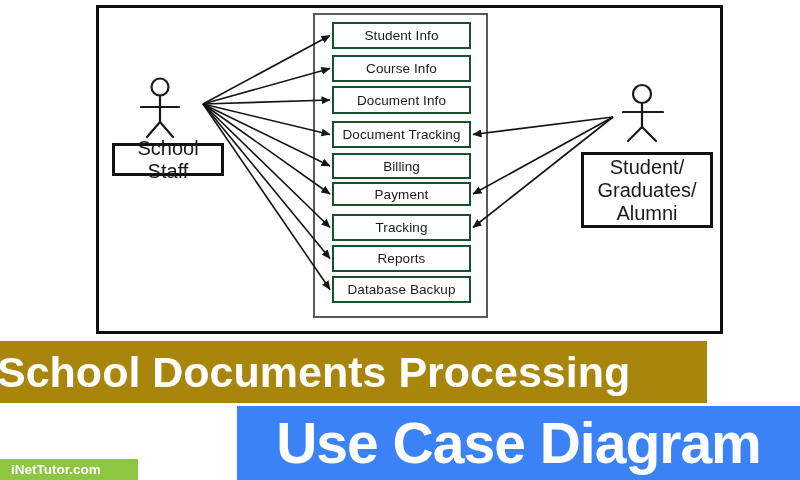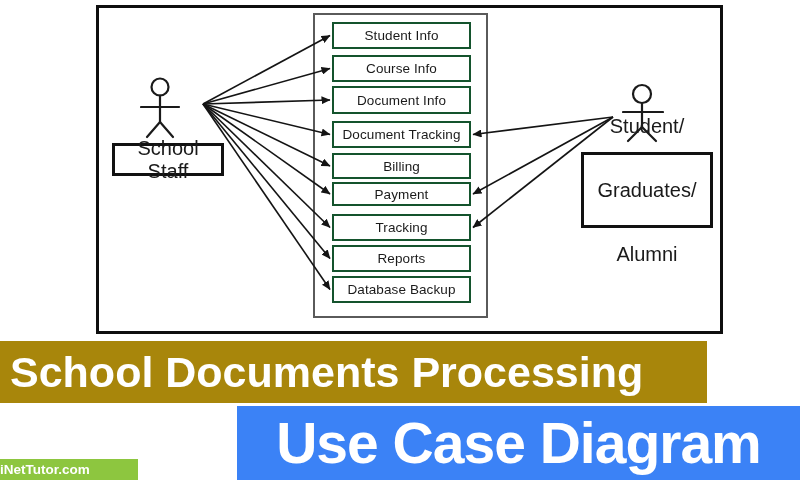--- a/index.html
+++ b/index.html
@@ -29,39 +29,40 @@
   .actor-svg{position:absolute;}
   .actor-svg path,.actor-svg circle{stroke:#1a1a1a;stroke-width:2.2;fill:none;stroke-linecap:round;}
   
   .actor-label{
     position:absolute;border:3px solid #111;background:#fff;
     display:flex;flex-direction:column;align-items:center;justify-content:center;
     color:#1a1a1a;text-align:center;
   }
   .actor-label .line{font-size:20px;line-height:23px;}
   #staff-label{left:112px;top:143px;width:112px;height:33px;}
-  #student-label{left:581px;top:152px;width:132px;height:76px;gap:41px;}
+  #student-label{left:581px;top:152px;width:132px;height:76px;}
   
   #arrows{position:absolute;left:0;top:0;width:800px;height:480px;pointer-events:none;}
   #arrows line{stroke:#141414;stroke-width:1.6;}
   
   .banner-gold{
     position:absolute;left:0;top:341px;width:707px;height:62px;
     color:#ffffff;font-weight:bold;font-size:43px;line-height:62px;
-    white-space:nowrap;padding-left:13px;letter-spacing:0;
+    white-space:nowrap;padding-left:0;letter-spacing:0;
   }
   .banner-gold span{margin-left:-3px;display:inline-block;}
   .banner-blue{
     position:absolute;left:237px;top:406px;width:563px;height:74px;
     color:#ffffff;font-weight:bold;font-size:57px;line-height:74px;
     text-align:center;white-space:nowrap;letter-spacing:-1px;
   }
   .badge-green{
     position:absolute;left:0;top:459px;width:138px;height:21px;
     color:#ffffff;font-weight:bold;font-size:13.5px;line-height:21px;
+    padding-left:11px;
   }
 </style>
 </head>
 <body>
 
 <div id="stage">
 
   <div class="frame"></div>
 
   <div class="boundary"></div>

